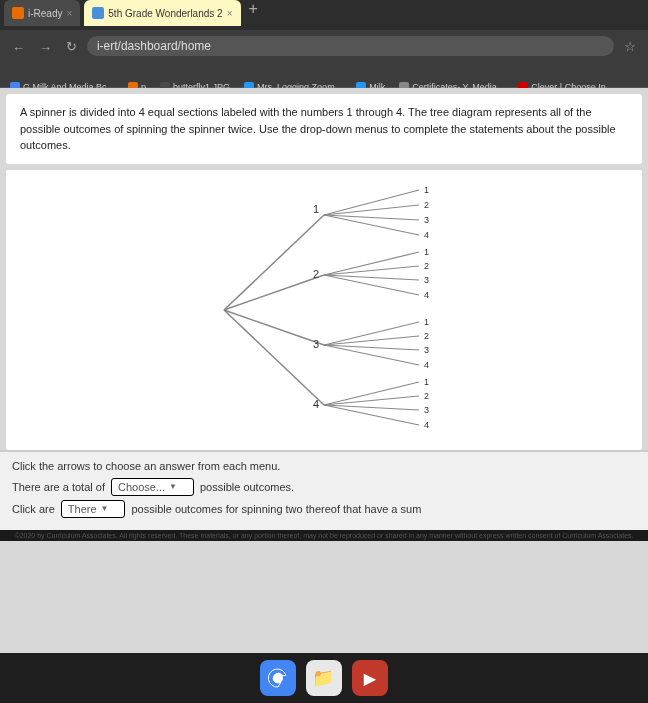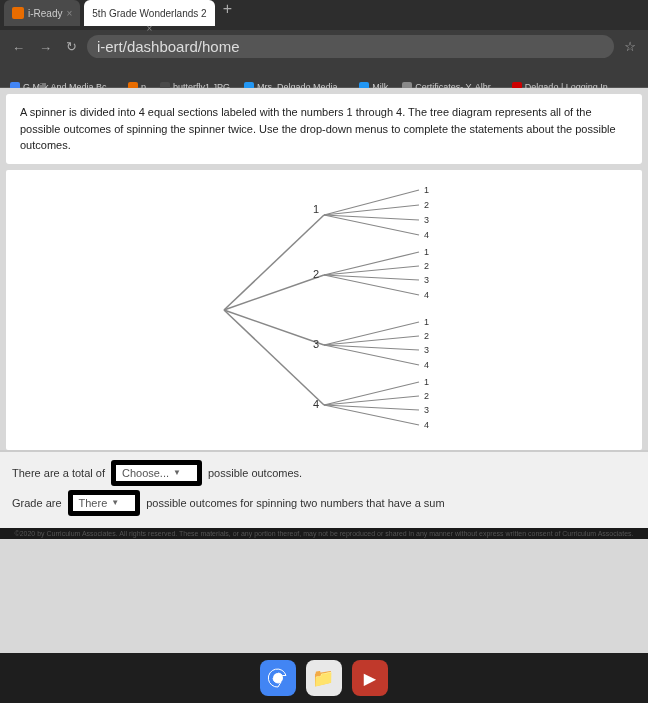--- a/index.html
+++ b/index.html
@@ -34,23 +34,22 @@
       border-radius: 6px 6px 0 0;
       padding: 4px 8px;
       font-size: 10px;
       color: #ccc;
       height: 26px;
       gap: 4px;
       max-width: 160px;
     }
 
     .tab.active {
-      background: #ffffff;
+      background: #fef9c3;
       color: #333;
-      flex-direction: column;
     }
 
     .tab-close {
       font-size: 10px;
       color: #888;
       cursor: pointer;
     }
 
     .tab-icon {
       width: 12px;
@@ -79,21 +78,21 @@
       padding: 0 8px;
       gap: 6px;
     }
 
     .address-input {
       flex: 1;
       background: #555;
       border: none;
       border-radius: 12px;
       padding: 3px 10px;
-      font-size: 15px;
+      font-size: 12px;
       color: #ddd;
       outline: none;
     }
 
     .nav-btn {
       color: #aaa;
       font-size: 13px;
       cursor: pointer;
       padding: 2px 4px;
     }
@@ -151,21 +150,21 @@
 
     .answer-line {
       display: flex;
       align-items: center;
       gap: 6px;
       margin-bottom: 4px;
     }
 
     .dropdown-select {
       background: white;
-      border: 5px solid #000000;
+      border: 1px solid #000000;
       border-radius: 3px;
       padding: 2px 16px 2px 6px;
       font-size: 11px;
       color: #555;
       cursor: pointer;
       position: relative;
       display: inline-flex;
       align-items: center;
       gap: 4px;
     }
@@ -241,33 +240,33 @@
     <div class="bookmark-item">
       <span class="bookmark-icon bm-o"></span>
       <span>p</span>
     </div>
     <div class="bookmark-item">
       <span class="bookmark-icon bm-b"></span>
       <span>butterfly1.JPG</span>
     </div>
     <div class="bookmark-item">
       <span class="bookmark-icon bm-zoom"></span>
-      <span>Mrs. Delgado Media...</span>
+      <span>Mrs. Logging Zoom...</span>
     </div>
     <div class="bookmark-item">
       <span class="bookmark-icon bm-zoom"></span>
       <span>Milk</span>
     </div>
     <div class="bookmark-item">
       <span class="bookmark-icon bm-cert"></span>
-      <span>Certificates- Y. Alhr...</span>
+      <span>Certificates- Y. Media...</span>
     </div>
     <div class="bookmark-item">
       <span class="bookmark-icon bm-clever"></span>
-      <span>Delgado | Logging In</span>
+      <span>Clever | Choose In</span>
     </div>
   </div>
 </div>
 
 <div class="main-wrapper">
   <div style="background:#d8d8d8; height: 100%; overflow:hidden; position:relative;">
 
     <div class="question-box">
       <span>A spinner is divided into 4 equal sections labeled with the numbers 1 through 4. The tree diagram represents all of the possible outcomes of spinning the spinner twice. Use the drop-down menus to complete the statements about the possible outcomes.</span>
     </div>
@@ -321,35 +320,38 @@
         <text x="300" y="198" font-size="9" fill="#333">4</text>
 
         <text x="300" y="215" font-size="9" fill="#333">1</text>
         <text x="300" y="229" font-size="9" fill="#333">2</text>
         <text x="300" y="243" font-size="9" fill="#333">3</text>
         <text x="300" y="258" font-size="9" fill="#333">4</text>
       </svg>
     </div>
 
     <div style="background:#f0f0f0; border-top:2px solid #ccc; padding:8px 12px; margin:0 0; font-size:11px; color:#333;">
+      <div class="instruction-line">
+        <span>Click the arrows to choose an answer from each menu.</span>
+      </div>
       <div class="answer-line">
         <span>There are a total of</span>
         <div class="dropdown-select">
           <span>Choose...</span>
           <span class="dropdown-arrow">▼</span>
         </div>
         <span>possible outcomes.</span>
       </div>
       <div class="answer-line">
-        <span>Grade are</span>
+        <span>Click are</span>
         <div class="dropdown-select">
           <span>There</span>
           <span class="dropdown-arrow">▼</span>
         </div>
-        <span>possible outcomes for spinning two numbers that have a sum</span>
+        <span>possible outcomes for spinning two thereof that have a sum</span>
       </div>
     </div>
 
     <div style="background:#1a1a1a; color:#555; font-size:7px; text-align:center; padding:2px 4px;">
       <span>©2020 by Curriculum Associates. All rights reserved. These materials, or any portion thereof, may not be reproduced or shared in any manner without express written consent of Curriculum Associates.</span>
     </div>
 
     <div style="position:absolute; bottom:0; left:0; right:0; background:#2a2a2a; height:40px; display:flex; align-items:center; padding:0 10px;">
       <button style="background:#3d6e35; color:white; border:none; border-radius:4px; padding:5px 14px; font-size:11px; cursor:pointer; display:flex; align-items:center; gap:4px;">
         <span>›</span>

